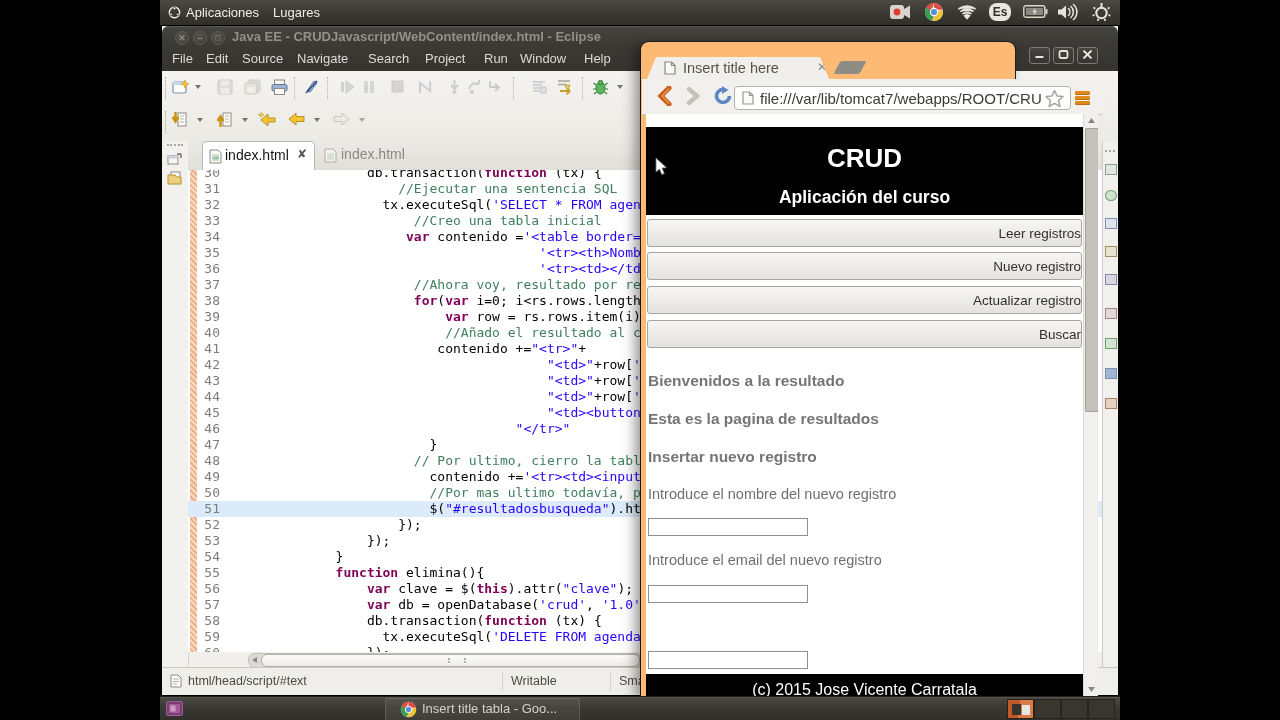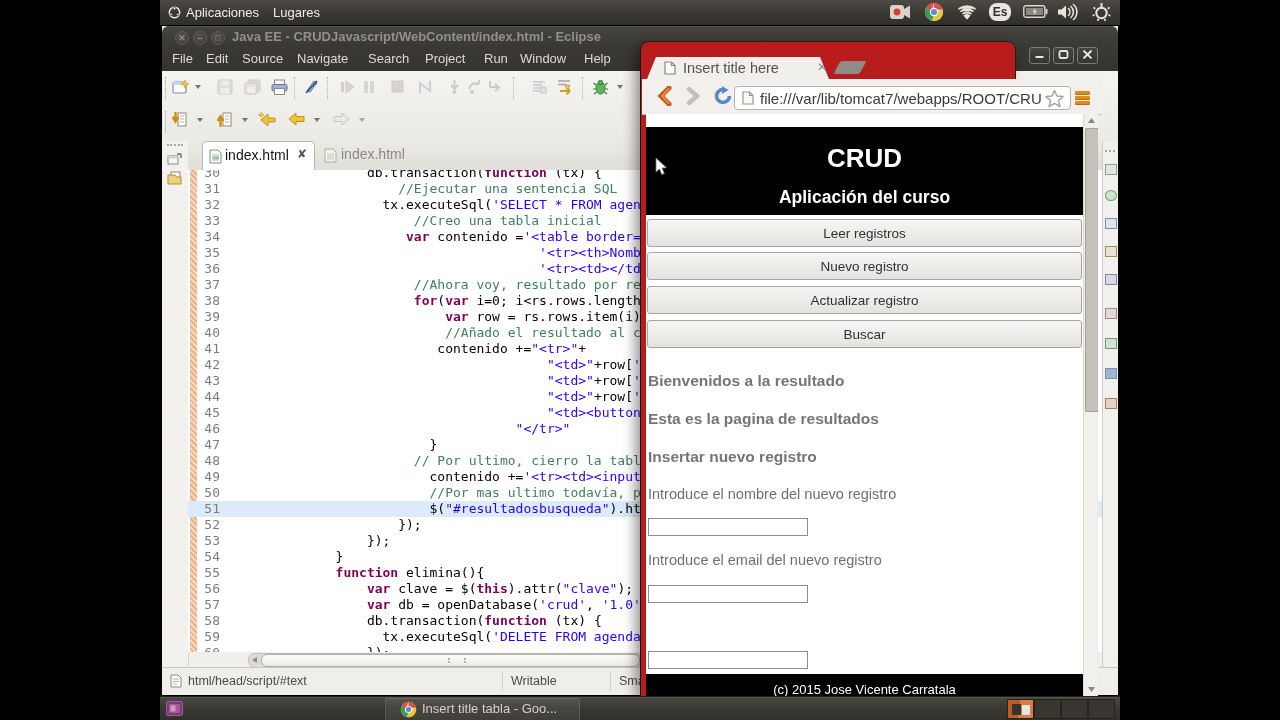--- a/index.html
+++ b/index.html
@@ -49,47 +49,47 @@
   .tk-p{color:#000;}
   
   #ehsb{position:absolute;left:86px;top:627px;width:392px;height:13px;background:#dddbd5;border:1px solid #c2bfb8;border-radius:7px;}
   #ehsb-thumb{position:absolute;left:12px;top:0px;right:1px;height:11px;background:linear-gradient(#fdfdfc,#eceae5);border:1px solid #b1aea7;border-radius:6px;}
   
   #ew-status{position:absolute;left:0;top:641px;width:100%;height:27px;background:#f0eeea;border-top:1px solid #cbc8c1;font-size:12.5px;color:#4c4a44;}
   
   #right-strip{position:absolute;right:0px;top:116px;width:15px;bottom:27px;background:#f2f0ec;border-left:1px solid #cfccc5;}
   
   #chrome{position:absolute;left:481px;top:42px;width:374px;height:654px;
-    background:#b91c1c;border-radius:8px 8px 0 0;
+    background:#fdba74;border-radius:8px 8px 0 0;
     box-shadow:-5px 4px 14px rgba(0,0,0,.45),0 0 0 1px #24231f;}
   .cwbtn{position:absolute;top:5px;width:19px;height:15px;border:1px solid #807d75;border-radius:3px;
     background:linear-gradient(#454440,#363531);}
   .cwbtn svg{margin:2px auto;}
   #ctab{position:absolute;left:6px;top:15px;width:182px;height:22px;background:#f1efeb;
     clip-path:polygon(9px 0,173px 0,100% 100%,0 100%);}
   #cnewtab{position:absolute;left:196px;top:19px;width:26px;height:13px;background:#8e8c85;border-radius:2px;transform:skewX(-28deg);}
   #ctoolbar{position:absolute;left:1px;top:37px;width:460px;height:35px;background:#f2f0ec;border-bottom:1px solid #c6c3bc;}
   #urlbar{position:absolute;left:92px;top:7px;width:335px;height:22px;background:#fff;border:1px solid #b5b2aa;border-radius:4px;overflow:hidden;}
   #urltext{position:absolute;left:25px;top:1px;width:282px;font-size:15px;line-height:21px;color:#3c3a36;white-space:nowrap;overflow:hidden;}
   #hamburger{position:absolute;left:433px;top:12px;width:15px;height:13px;}
   #hamburger div{height:3px;background:#e2891b;border-radius:1px;margin-bottom:2px;box-shadow:0 1px 0 #b96f12;}
   
   #ccontent{position:absolute;left:5px;top:72px;width:452px;height:582px;background:#fff;overflow:hidden;}
   #page{position:absolute;left:0;top:12px;width:437px;height:582px;background:#fff;text-decoration:underline;}
   #pheader{position:absolute;left:0;top:1px;width:437px;height:88px;background:#000;color:#fff;text-align:center;}
   #ptitle{margin:0;padding-top:16px;font-size:26px;font-weight:bold;}
   #psub{margin:0;padding-top:13px;font-size:17.5px;font-weight:bold;}
-  .pbtn{position:absolute;left:1px;width:435px;height:28px;text-align:center;
+  .pbtn{position:absolute;left:1px;width:435px;height:28px;text-align:right;
     font-size:13.5px;color:#303030;line-height:28px;
     background:linear-gradient(#f7f6f5,#e4e2de);border:1px solid #a8a5a0;border-radius:3px;box-sizing:border-box;}
   .phead{position:absolute;left:2px;font-size:15.5px;font-weight:bold;color:#757575;}
   .plabel{position:absolute;left:2px;font-size:14.5px;color:#6f6f6f;}
   .pinput{position:absolute;left:2px;width:158px;height:16px;background:#fff;border:1px solid #8e8e8e;}
   #pfooter{position:absolute;left:0;top:548px;width:437px;height:32px;background:#000;color:#fff;
-    text-align:center;font-size:13px;line-height:32px;}
+    text-align:center;font-size:16px;line-height:32px;}
   
   #csb{position:absolute;left:437px;top:0;width:15px;height:582px;background:#f2f0ec;border-left:1px solid #dbd8d1;}
   .csb-btn{position:absolute;left:0;width:15px;height:13px;background:#f2f0ec;}
   #csb-thumb{position:absolute;left:1px;top:14px;width:12px;height:282px;background:#c4c1ba;border:1px solid #a5a29b;border-radius:1px;}
   
   #taskbar{position:absolute;left:0;top:696px;width:960px;height:24px;
     background:linear-gradient(#4b4943,#3a3832 45%,#312f2a);border-top:1px solid #211f1b;box-shadow:inset 0 1px 0 #55534b;color:#d6d2ca;}
   .task-label{font-size:13px;color:#d6d2ca;}
   #task2{position:absolute;left:225px;top:1px;width:193px;height:22px;background:rgba(255,255,255,.07);
     border:1px solid rgba(255,255,255,.12);border-radius:3px;}

